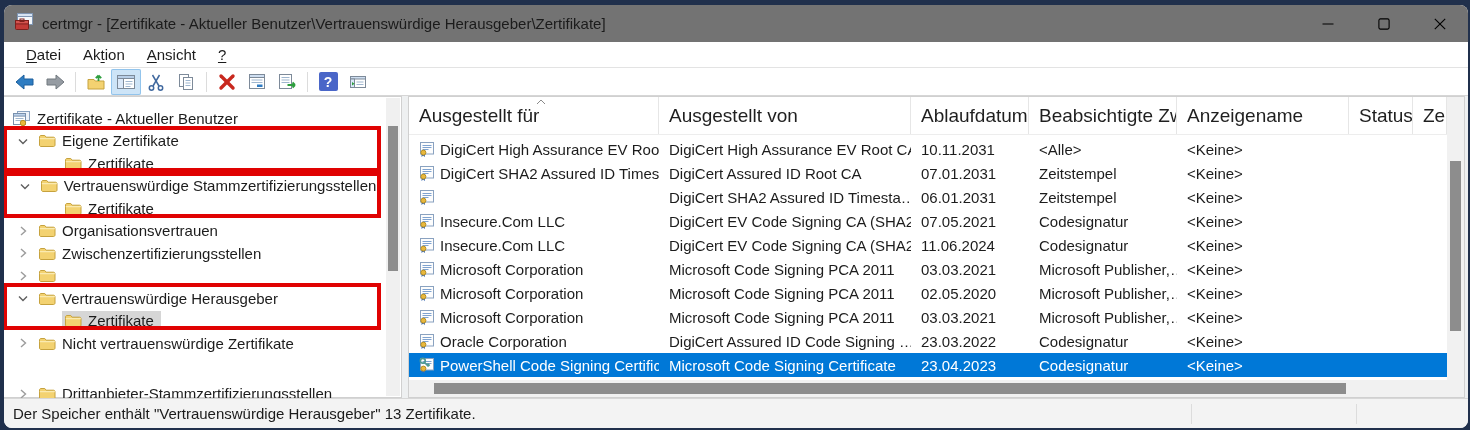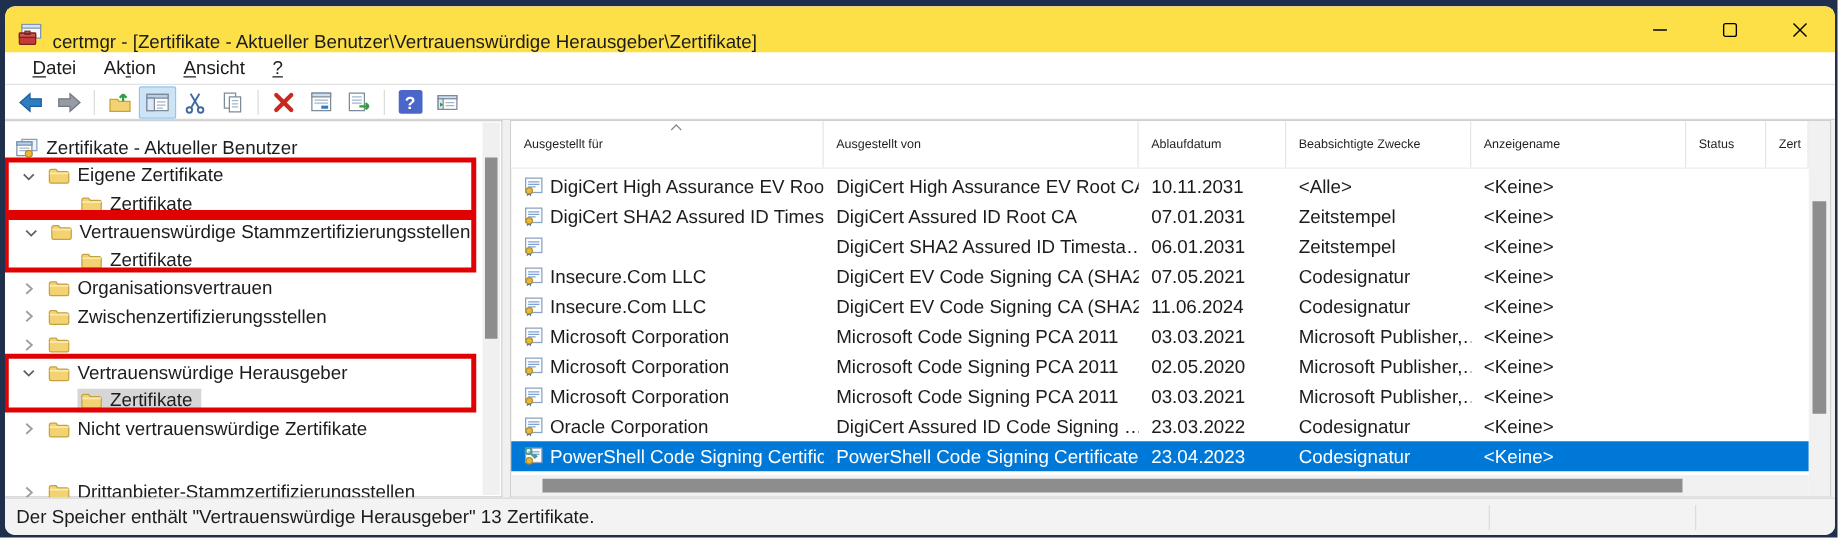--- a/index.html
+++ b/index.html
@@ -1,19 +1,19 @@
 <!DOCTYPE html>
 <html><head>
 <meta charset="utf-8">
 <style>
   html,body{margin:0;padding:0;}
   body{width:1470px;height:430px;background:#20304c;font-family:"Liberation Sans","DejaVu Sans",sans-serif;overflow:hidden;position:relative;}
   .window{position:absolute;left:4px;top:5px;right:2px;bottom:2px;background:#fff;border-radius:8px;overflow:hidden;}
   
-  .titlebar{position:absolute;left:0;top:0;right:0;height:37px;background:#fde047;display:flex;align-items:flex-end;}
+  .titlebar{position:absolute;left:0;top:0;right:0;height:37px;background:#737373;display:flex;align-items:center;}
   .app-icon{margin:0 8px 0 10px;flex:0 0 auto;}
   .title-text{font-size:15px;color:#1b1b1b;white-space:nowrap;}
   .win-controls{margin-left:auto;display:flex;height:100%;}
   .wc-btn{width:56px;height:100%;display:flex;align-items:center;justify-content:center;}
   
   .menubar{position:absolute;left:0;top:37px;right:0;height:26px;background:#fff;display:flex;align-items:center;padding-left:11px;border-bottom:1px solid #e3e3e3;box-sizing:border-box;}
   .mitem{font-size:15px;color:#1b1b1b;padding:0 11px;height:100%;display:flex;align-items:center;}
   .mitem .akey{text-decoration:underline;text-underline-offset:2px;}
   
   .toolbar{position:absolute;left:0;top:63px;right:0;height:28px;background:#fff;display:flex;align-items:center;padding-left:6px;border-bottom:1px solid #d6d6d6;box-sizing:border-box;}
@@ -31,21 +31,21 @@
   .trow.selected .tsel{background:#d6d6d6;}
   .tree-scroll{position:absolute;right:1px;top:1px;bottom:1px;width:14px;background:#f0f0f0;}
   .tree-thumb{position:absolute;left:2px;right:2px;top:28px;height:145px;background:#8d8d8d;}
   .redbox{position:absolute;left:-1px;width:378px;border:4px solid #e00202;box-sizing:border-box;z-index:6;pointer-events:none;}
   .redbox1{top:29px;height:46px;}
   .redbox2{top:75px;height:46px;}
   .redbox3{top:186px;height:47px;}
   
   .list-panel{position:absolute;left:404px;top:0;bottom:0;right:3px;background:#fff;border:1px solid #d0d0d0;box-sizing:border-box;}
   .list-header{position:absolute;left:0;right:17px;top:0;height:38px;display:flex;background:#fff;border-bottom:1px solid #ededed;box-sizing:border-box;}
-  .hcell{box-sizing:border-box;padding-left:10px;display:flex;align-items:center;font-size:10px;color:#1f1f1f;border-right:1px solid #e6e6e6;overflow:hidden;white-space:nowrap;position:relative;flex:0 0 auto;}
+  .hcell{box-sizing:border-box;padding-left:10px;display:flex;align-items:center;font-size:19px;color:#1f1f1f;border-right:1px solid #e6e6e6;overflow:hidden;white-space:nowrap;position:relative;flex:0 0 auto;}
   .sort-caret{position:absolute;top:1px;left:126px;}
   .lrows{position:absolute;top:40px;left:0;right:17px;}
   .lrow{display:flex;align-items:center;height:24px;font-size:15px;color:#1c1c1c;}
   .lrow.selected{background:#0078d7;color:#fff;}
   .lcell{box-sizing:border-box;padding-left:10px;white-space:nowrap;overflow:hidden;flex:0 0 auto;}
   .lcell.first{display:flex;align-items:center;gap:5px;}
   .lcell.first svg{flex:0 0 auto;}
   .list-vscroll{position:absolute;right:0;top:0;bottom:17px;width:17px;background:#f1f1f1;}
   .list-vthumb{position:absolute;left:3px;right:3px;top:64px;height:170px;background:#8d8d8d;}
   .list-hscroll{position:absolute;left:0;right:17px;bottom:0;height:17px;background:#f1f1f1;}
@@ -568,21 +568,21 @@
                 <rect x="1.5" y="1.5" width="13" height="11.5" fill="#fdfdfd" stroke="#8aa2c0"></rect>
                 <line x1="3.5" y1="4.5" x2="12.5" y2="4.5" stroke="#7fa3d0"></line>
                 <line x1="3.5" y1="6.5" x2="12.5" y2="6.5" stroke="#7fa3d0"></line>
                 <circle cx="3.8" cy="3.8" r="2.4" fill="none" stroke="#4f9a94" stroke-width="1.7"></circle>
                 <path d="M5.5 5.5 L9.5 9.5 M8 8 L9.7 6.6 M9 9 L10.7 7.6" fill="none" stroke="#4f9a94" stroke-width="1.7"></path>
                 <path d="M3.1 12.2 L2.2 15.8 L4.5 14.8 L5.6 16.2 L6.3 12.6 Z" fill="#3e6db5"></path>
                 <circle cx="4.4" cy="11.6" r="2.5" fill="#e9b83d" stroke="#b58f26"></circle>
               </svg>
               <span>PowerShell Code Signing Certific…</span>
             </div>
-            <div class="lcell" style="width: 252px;"><span>PowerShell Code Signing Certificate</span></div>
+            <div class="lcell" style="width: 252px;"><span>Microsoft Code Signing Certificate</span></div>
             <div class="lcell" style="width: 118px;"><span>23.04.2023</span></div>
             <div class="lcell" style="width: 148px;"><span>Codesignatur</span></div>
             <div class="lcell" style="width: 172px;"><span>&lt;Keine&gt;</span></div>
             <div class="lcell" style="width: 64px;"><span></span></div>
             <div class="lcell" style="width: 34px;"><span></span></div>
           </div>
         </div>
       <div class="list-vscroll">
         <div class="list-vthumb"></div>
       </div>

